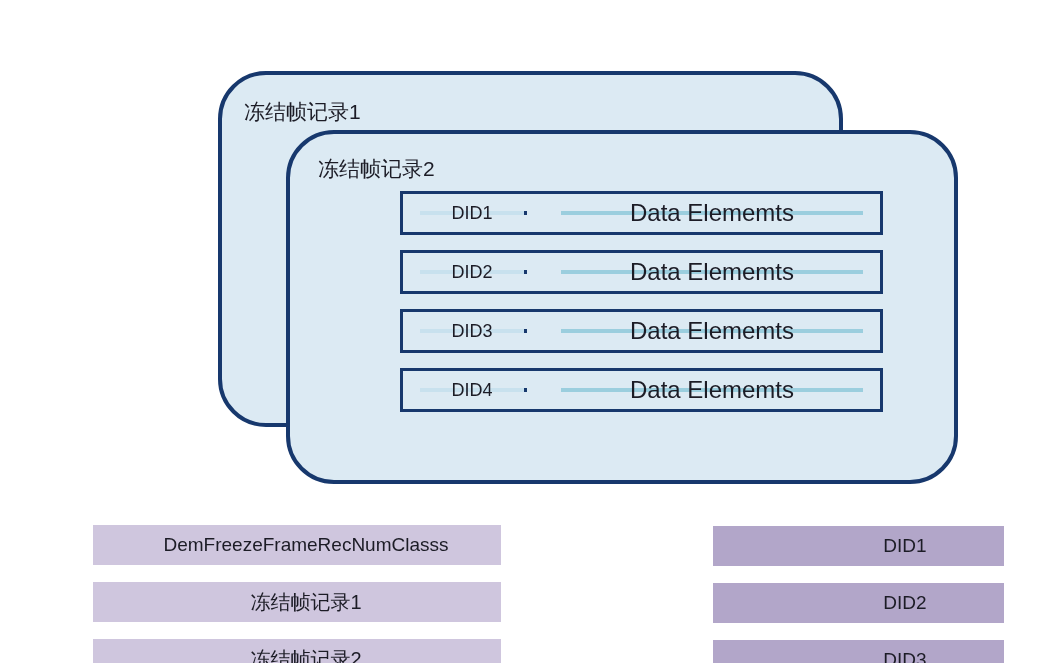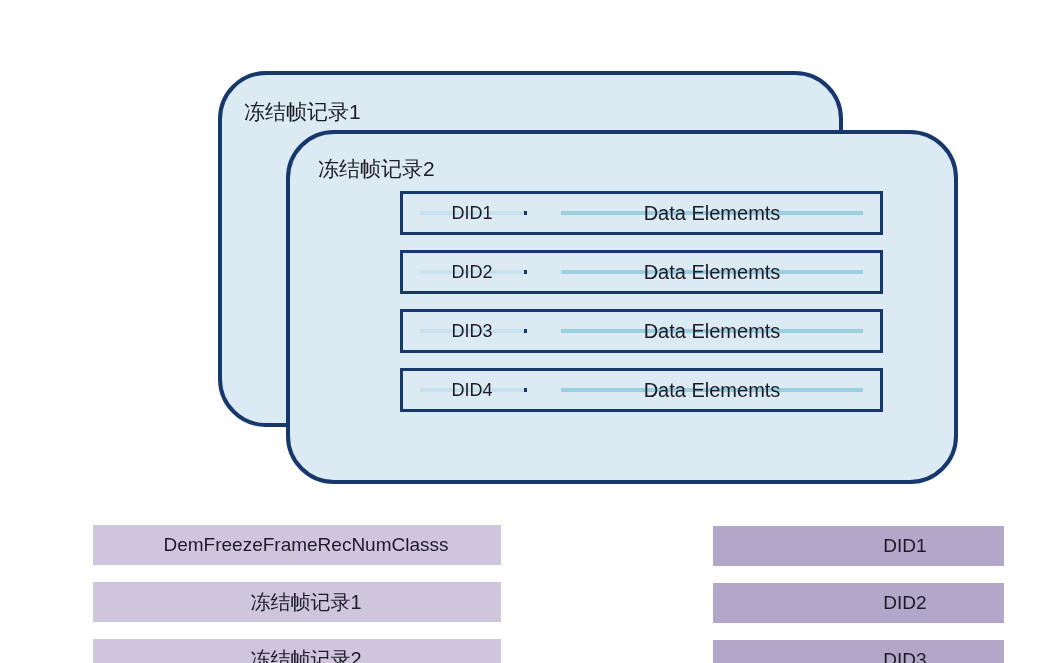--- a/index.html
+++ b/index.html
@@ -52,21 +52,21 @@
     align-items: center;
     justify-content: center;
     font-size: 18px;
   }
   .did-row .data-cell {
     flex: 1;
     background: #9bcede;
     display: flex;
     align-items: center;
     justify-content: center;
-    font-size: 20px;
+    font-size: 24px;
   }
   .did-row.r1 { top: 123px; }
   .did-row.r2 { top: 182px; }
   .did-row.r3 { top: 241px; }
   .did-row.r4 { top: 300px; }
 
   
   .class-table { position: absolute; }
   .class-table .trow {
     height: 40px;

